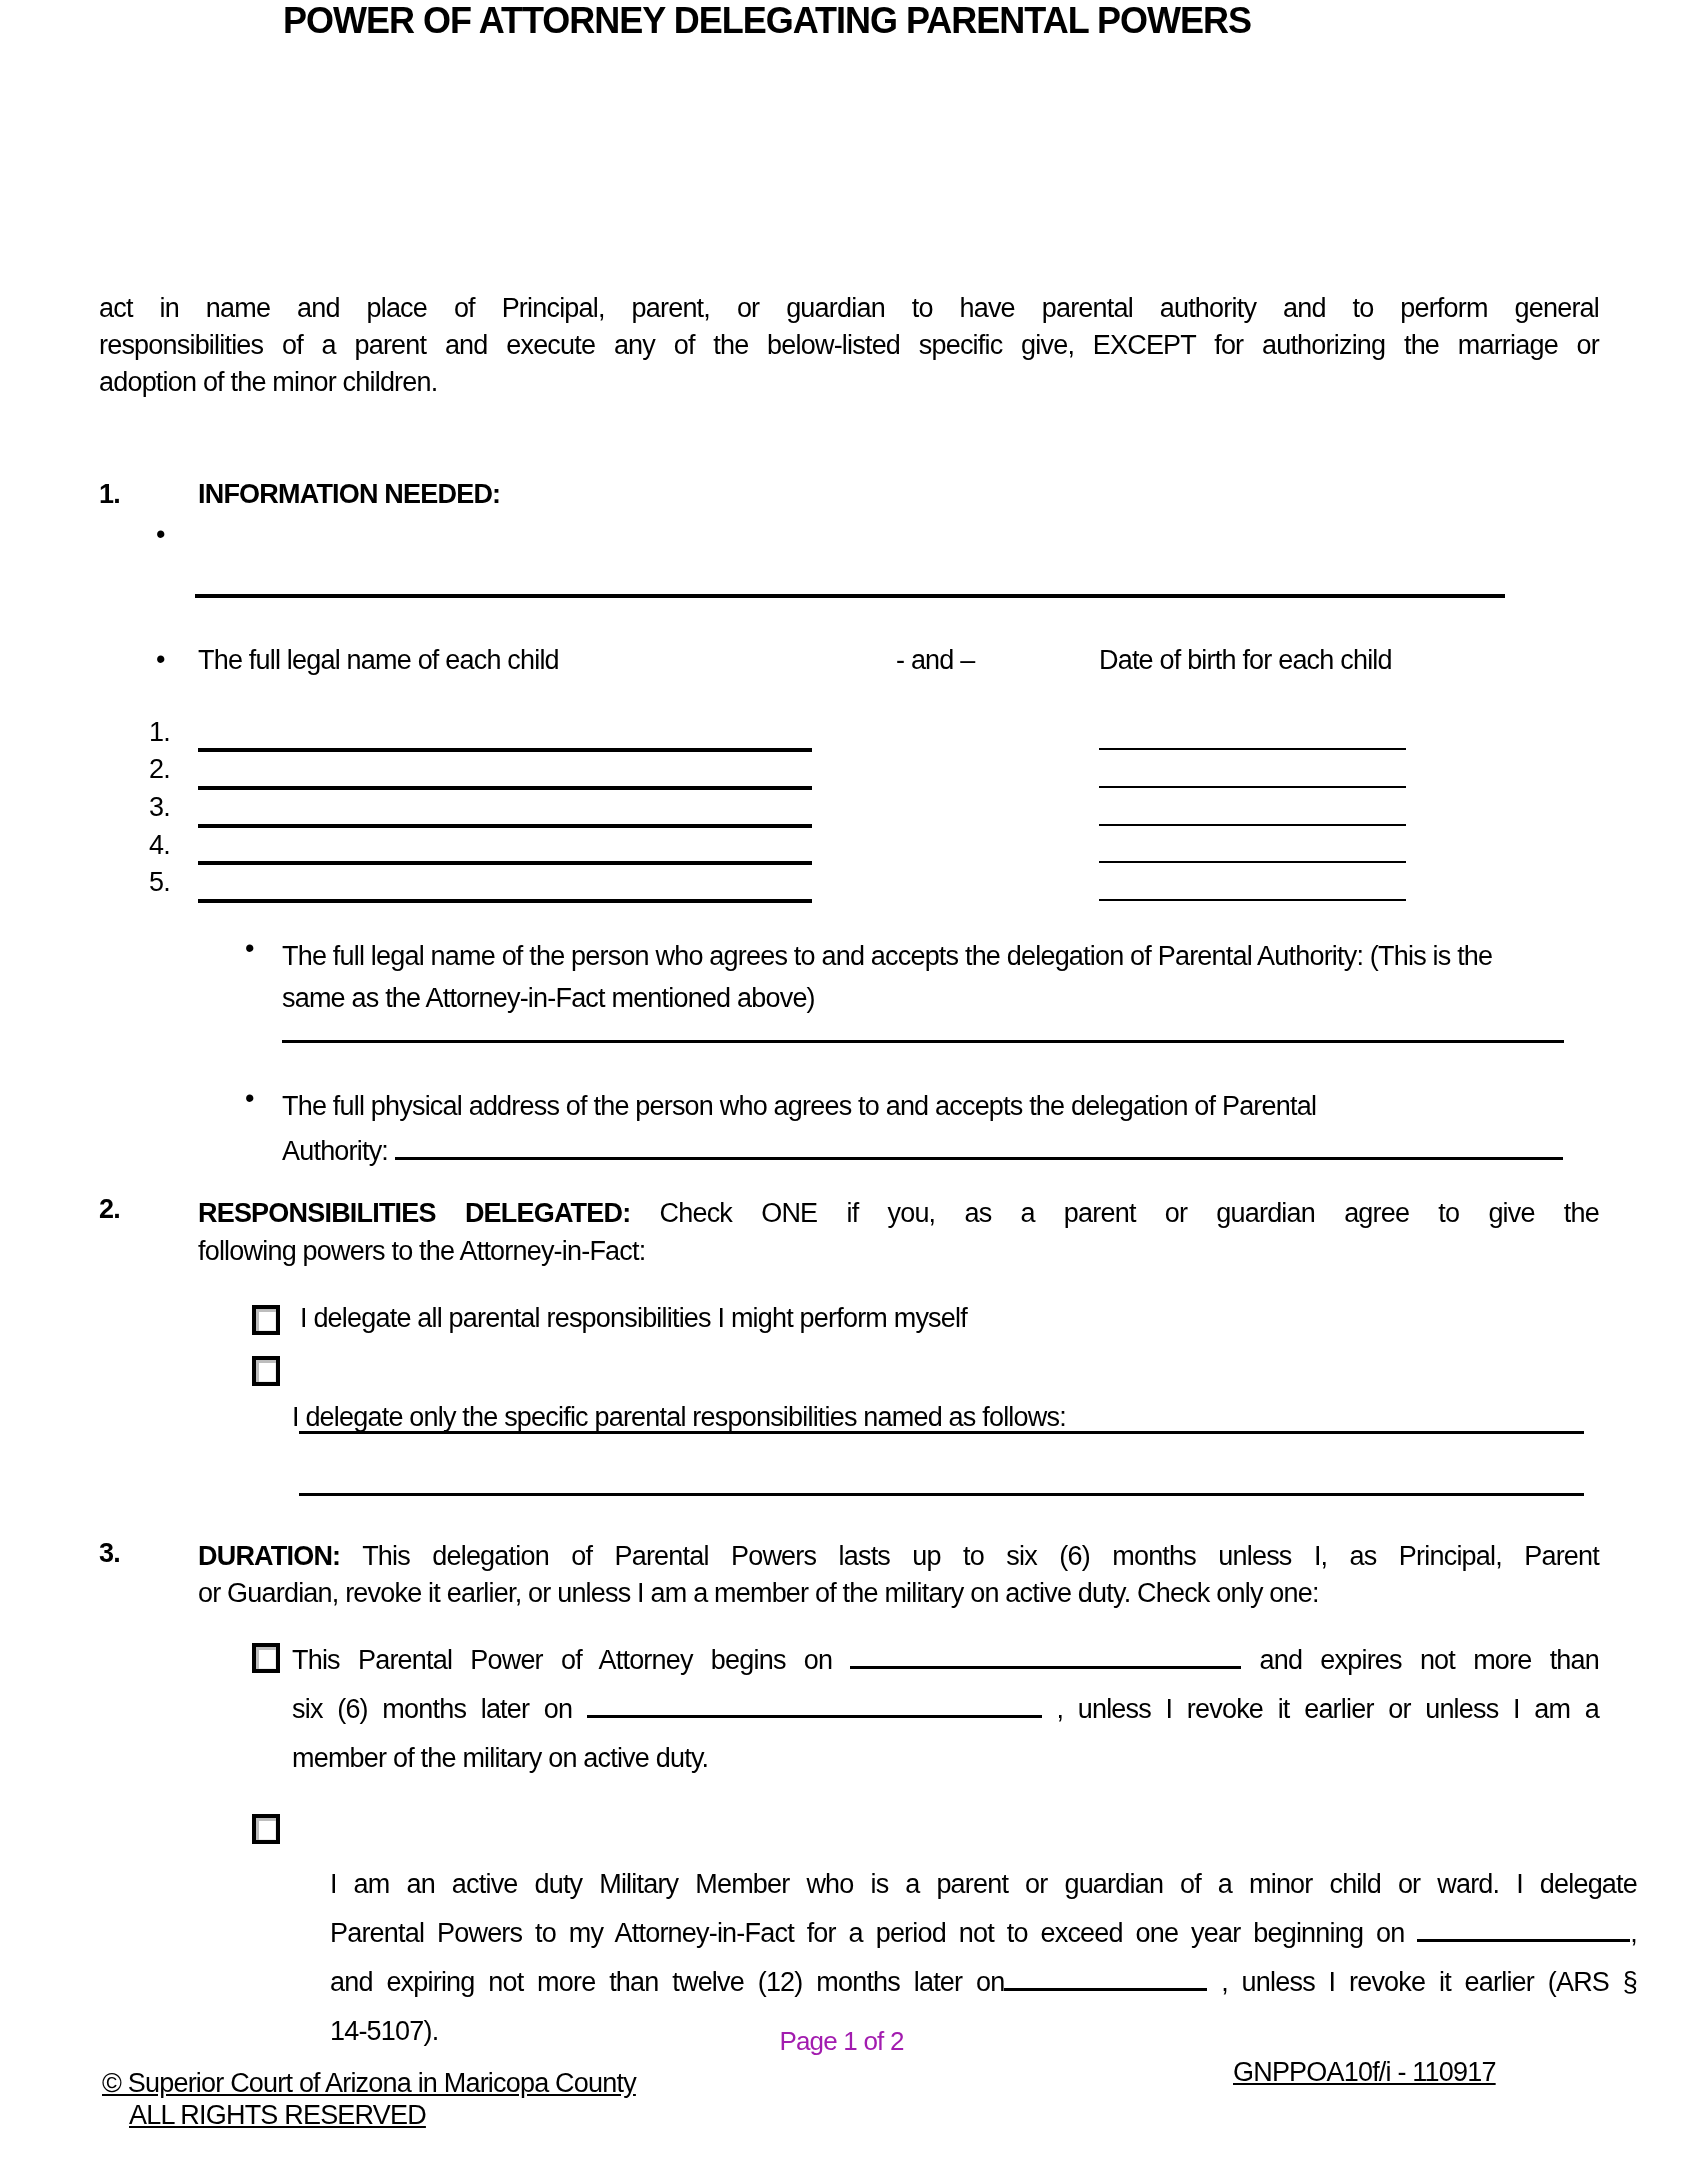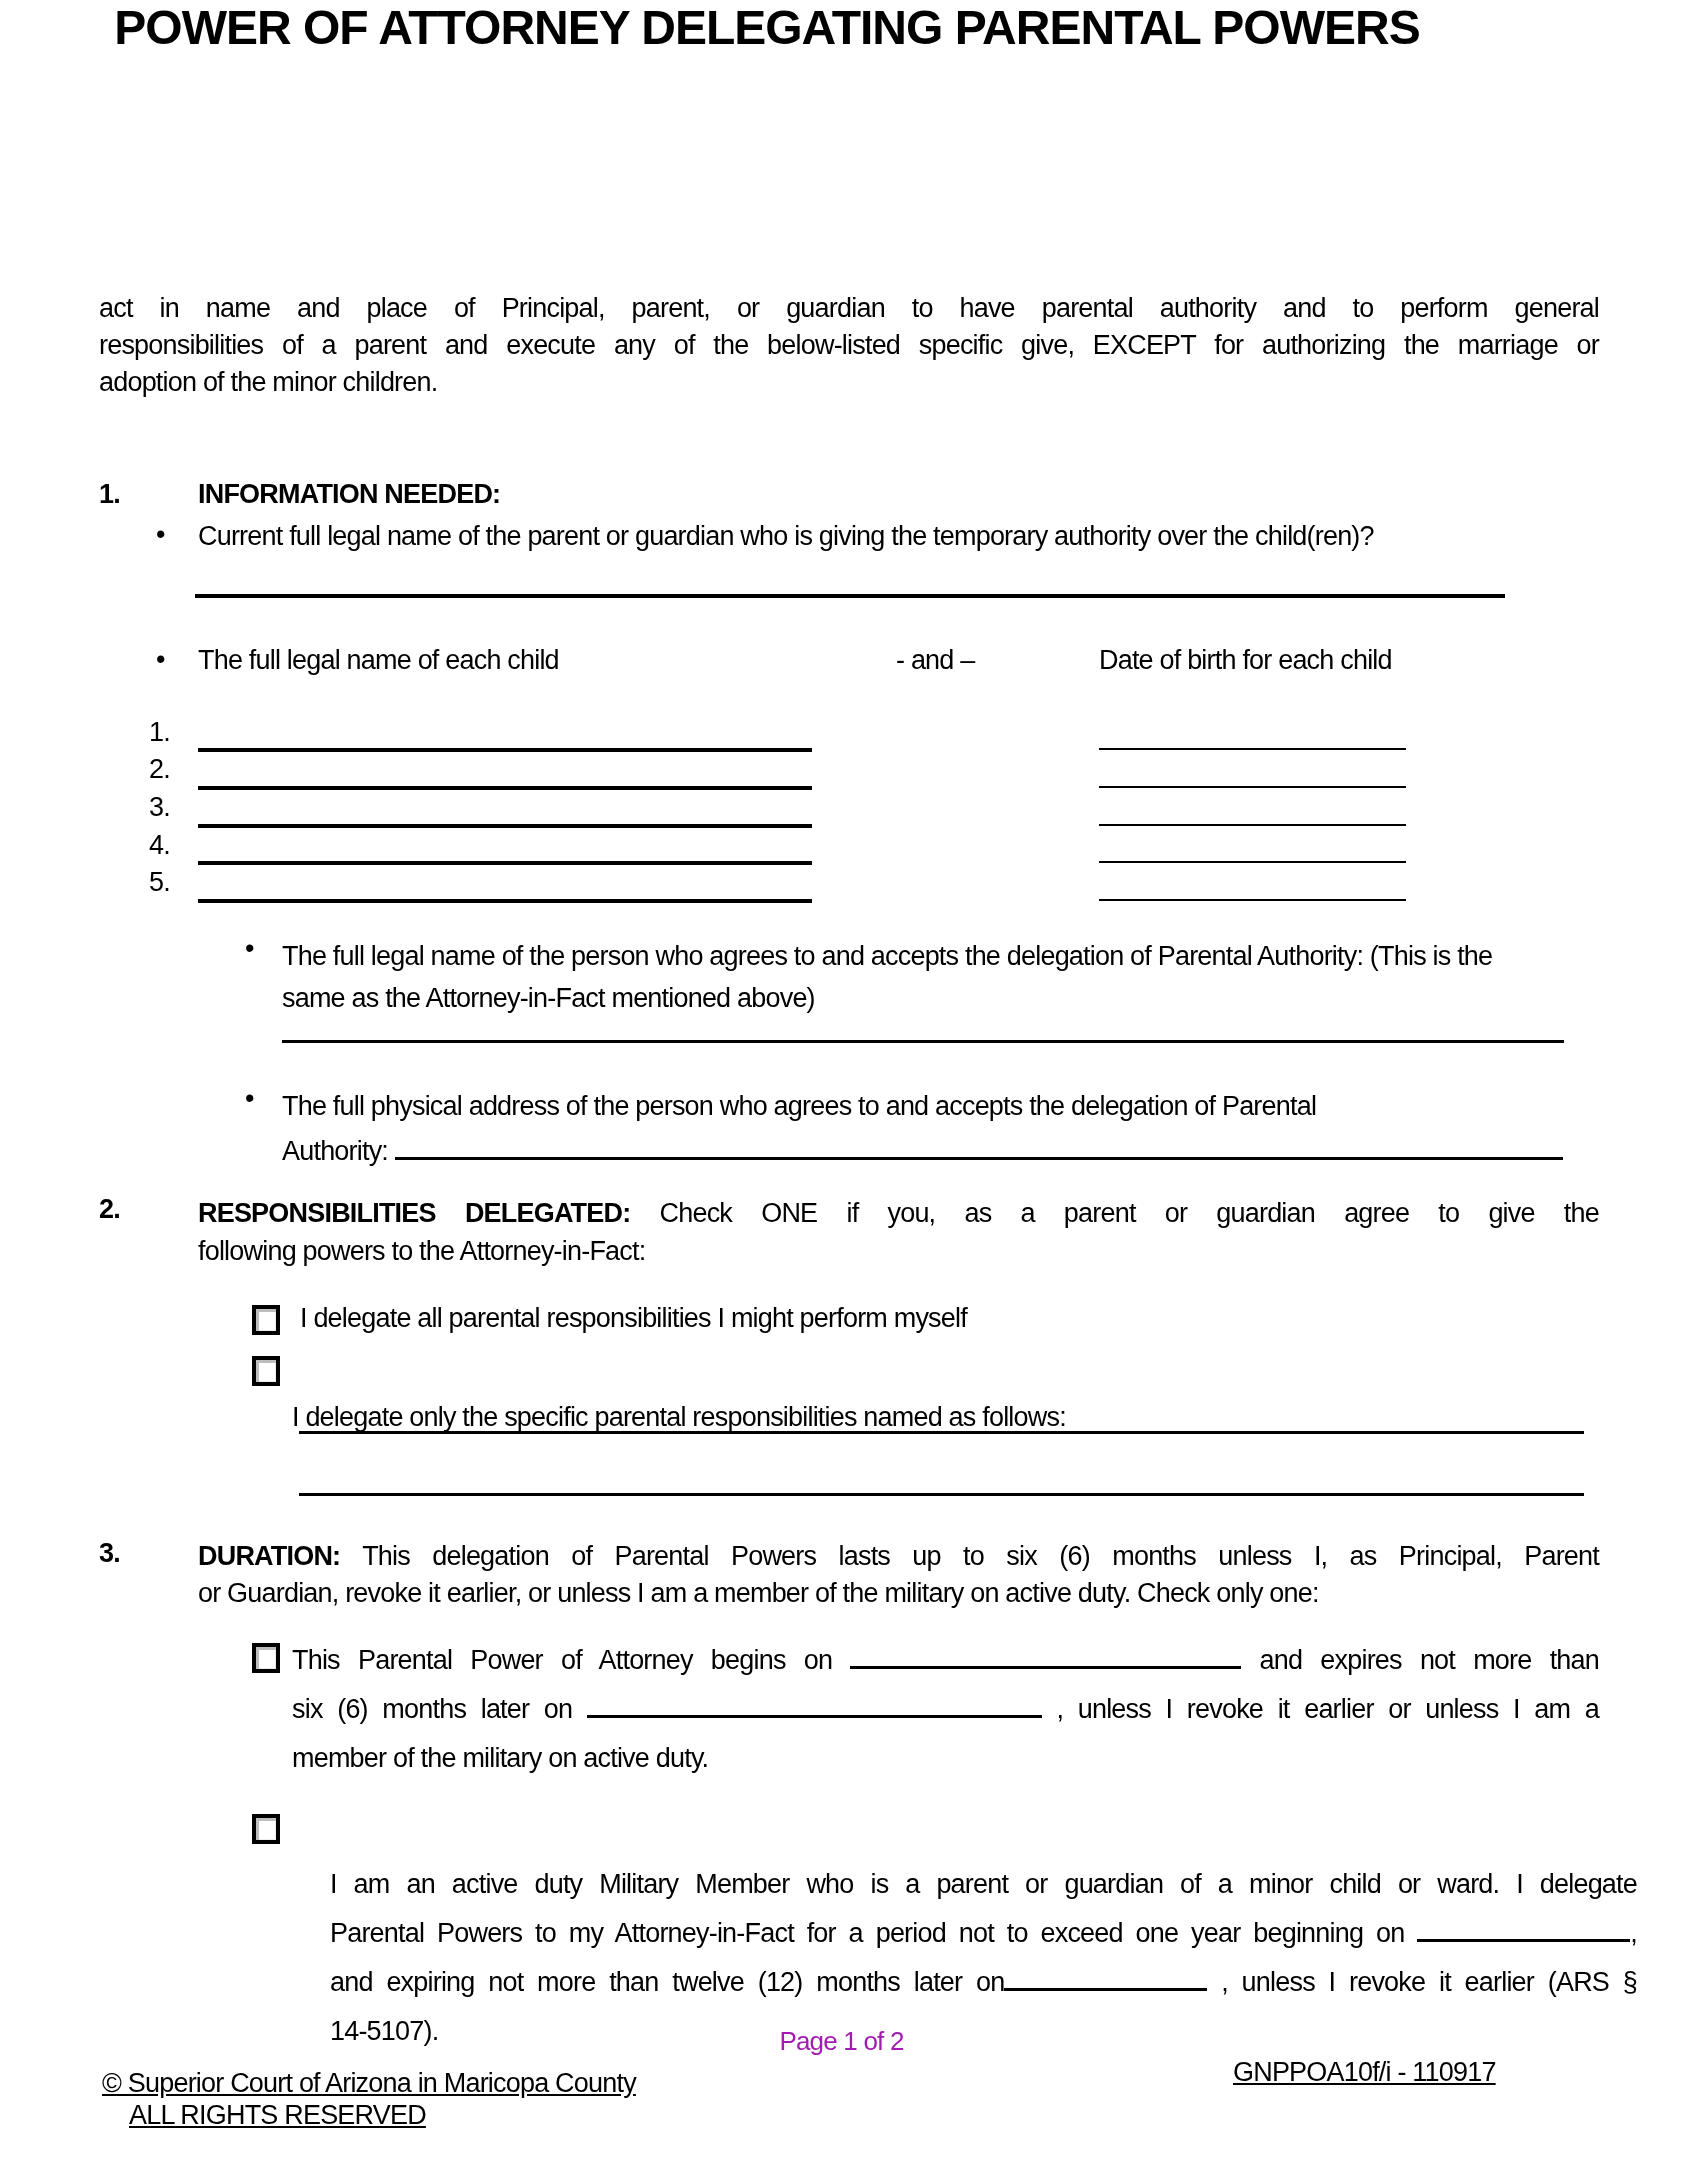--- a/index.html
+++ b/index.html
@@ -20,21 +20,21 @@
     border-bottom:3px solid #000;
   }
   .dot { position:absolute; font-size:27px; }
   .cb {
     position:absolute; width:20px; height:22px; background:#fff;
     border:4px solid #000;
     box-shadow: inset 3px 3px 0 #bdbdbd, inset -1px -1px 0 #ececec;
   }
   #title {
     position:absolute; left:0; top:138; width:1534px; text-align:center;
-    font-size:48px; font-weight:bold; letter-spacing:-1px;
+    font-size:36px; font-weight:bold; letter-spacing:-1px;
   }
   #intro { position:absolute; left:99px; top:290px; width:1500px; line-height:37px; }
   .para-line { }
   #s2block { position:absolute; left:198px; top:1194px; width:1401px; line-height:38px; }
   #s3block { position:absolute; left:198px; top:1538px; width:1401px; line-height:37px; }
   .optpara { position:absolute; line-height:49px; }
   .muted { color:#a21caf; }
   .footer-small { font-size:27px;text-decoration:underline; }
 </style>
 </head>
@@ -47,21 +47,20 @@
   <div id="intro">
     <div class="para-line jline">act in name and place of Principal, parent, or guardian to have parental authority and to perform general</div>
     <div class="para-line jline">responsibilities of a parent and execute any of the below-listed specific give, EXCEPT for authorizing the marriage or</div>
     <div class="para-line">adoption of the minor children.</div>
   </div>
 
   <div class="abs b" style="left:99px; top:479px;">1.</div>
   <div class="abs b" style="left:198px; top:479px;">INFORMATION NEEDED:</div>
 
   <span class="dot" style="left:156px; top:519px;">•</span>
-  <div class="abs nowrap" style="left:198px; top:521px;">Current full legal name of the parent or guardian who is giving the temporary authority over the child(ren)?</div>
   <div class="rule thick" style="left:195px; top:594px; width:1310px;"></div>
 
   <span class="dot" style="left:156px; top:644px;">•</span>
   <div class="abs nowrap" style="left:198px; top:645px;">The full legal name of each child</div>
   <div class="abs nowrap" style="left:896px; top:645px;">- and –</div>
   <div class="abs nowrap" style="left:1099px; top:645px;">Date of birth for each child</div>
 
   <div class="abs" style="left:149px; top:717px;">1.</div>
   <div class="rule thick" style="left:198px; top:748px; width:614px;"></div>
   <div class="rule thin" style="left:1099px; top:748px; width:307px;"></div>

